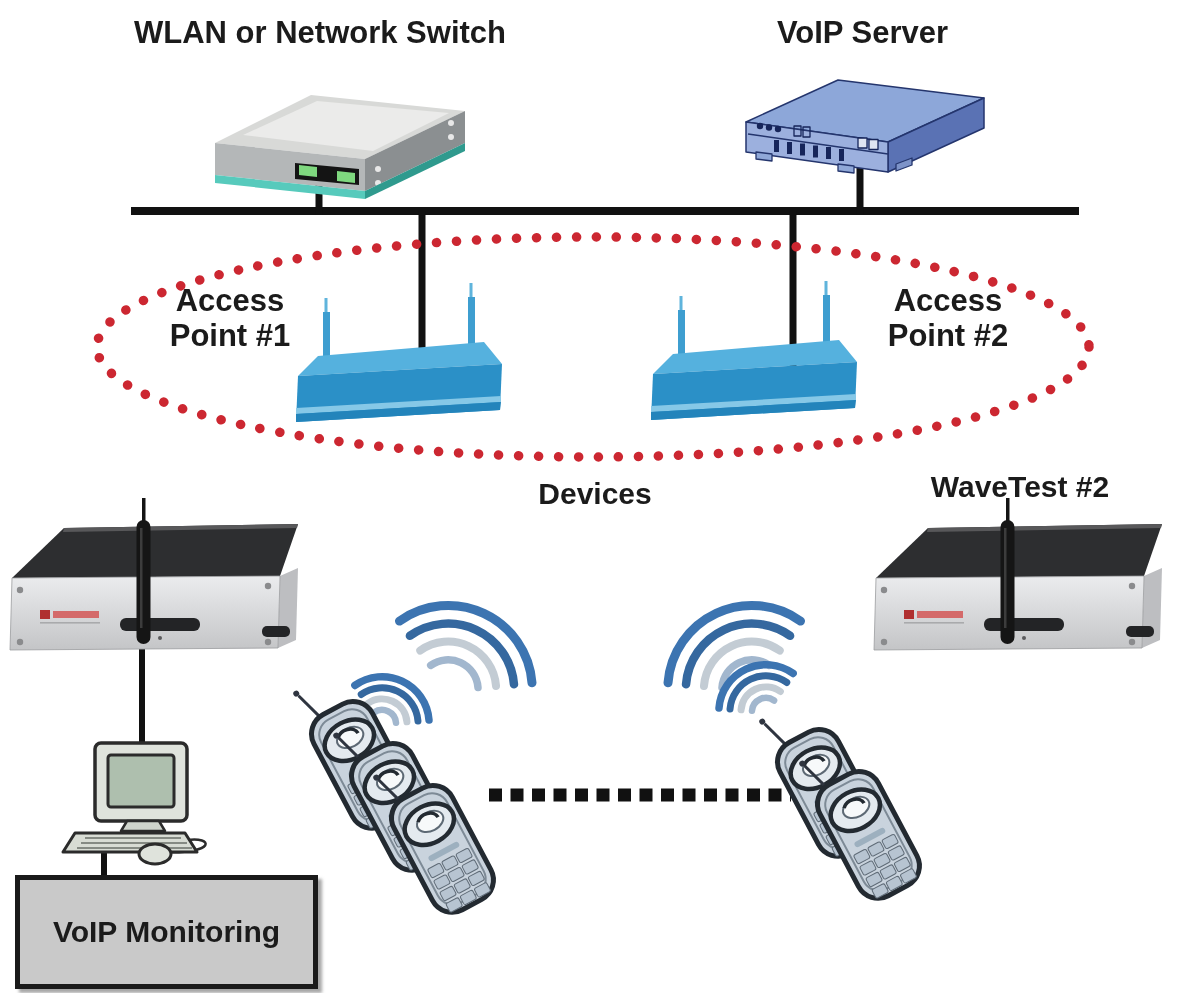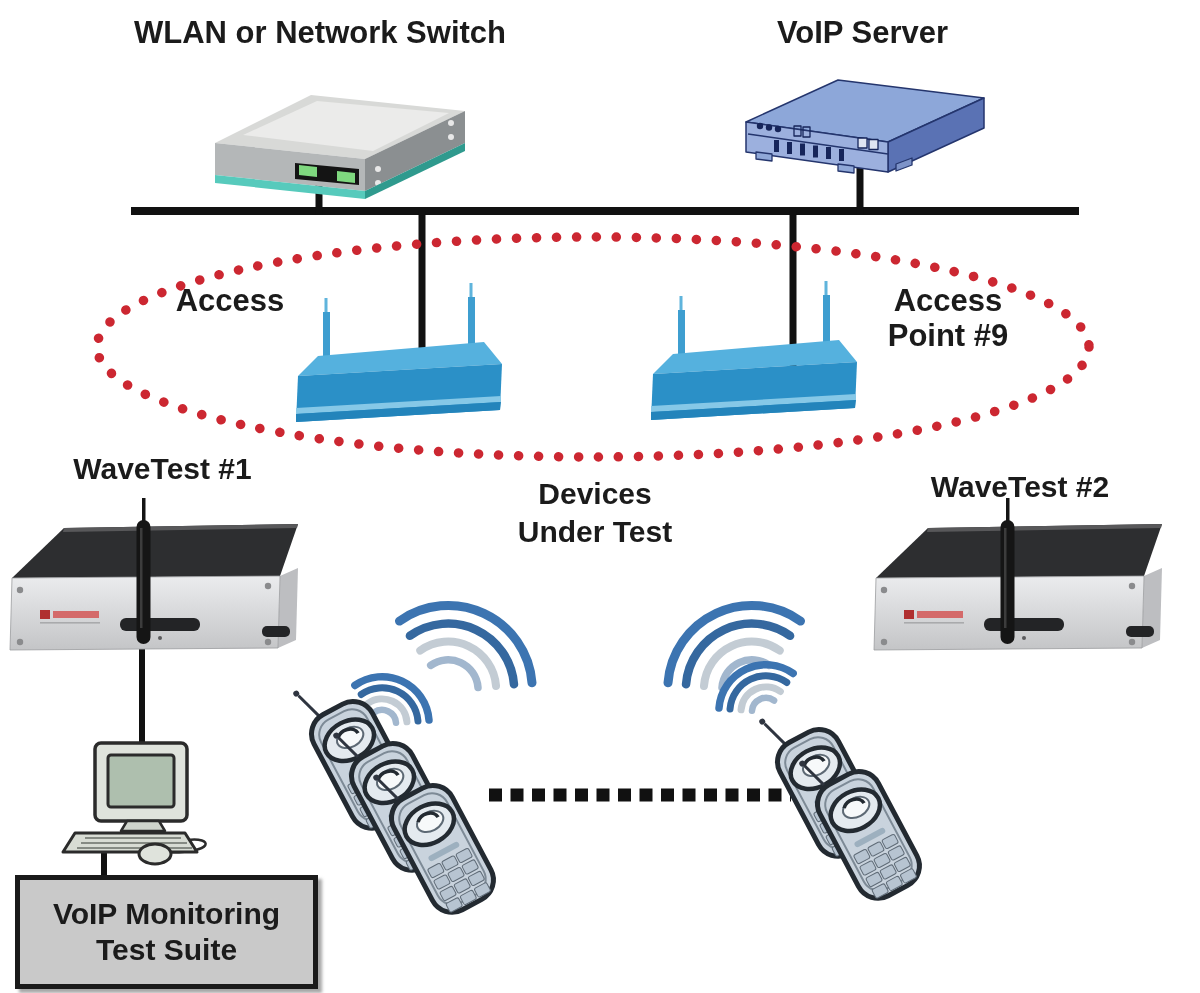--- a/index.html
+++ b/index.html
@@ -203,34 +203,32 @@
       <ellipse cx="100" cy="116" rx="16" ry="10" fill="#dfe3dc" stroke="#2b2b2b" stroke-width="3"></ellipse>
     </g>
   </svg>
 
   <div class="lbl lbl-lg" style="left:110px;top:14px;width:420px;">WLAN or Network Switch</div>
 
   <div class="lbl lbl-lg" style="left:730px;top:14px;width:265px;text-align:center;">VoIP Server</div>
 
   <div class="lbl lbl-ap" style="left:125px;top:283px;width:210px;">
     <div>Access</div>
+    <div>Point #1</div>
   </div>
 
   <div class="lbl lbl-ap" style="left:843px;top:283px;width:210px;">
     <div>Access</div>
-    <div>Point #9</div>
-  </div>
-
-  <div class="lbl lbl-md" style="left:25px;top:450px;width:275px;">WaveTest #1</div>
+    <div>Point #2</div>
+  </div>
+
 
   <div class="lbl lbl-md" style="left:885px;top:468px;width:270px;">WaveTest #2</div>
 
   <div class="lbl lbl-md" style="left:465px;top:475px;width:260px;">
     <div>Devices</div>
-    <div>Under Test</div>
   </div>
 
   <div class="voip-box">
     <div>VoIP Monitoring</div>
-    <div>Test Suite</div>
   </div>
 
 </div>
 
 </body></html>

